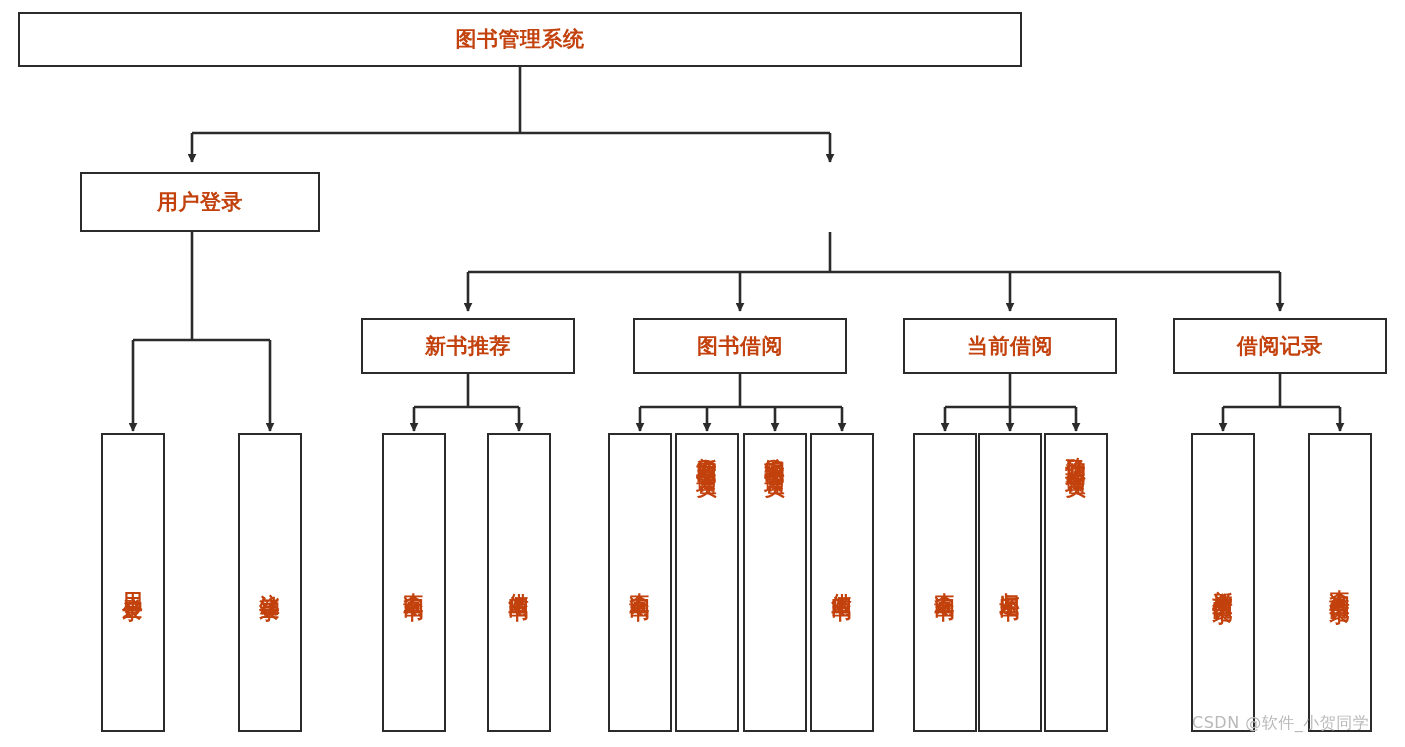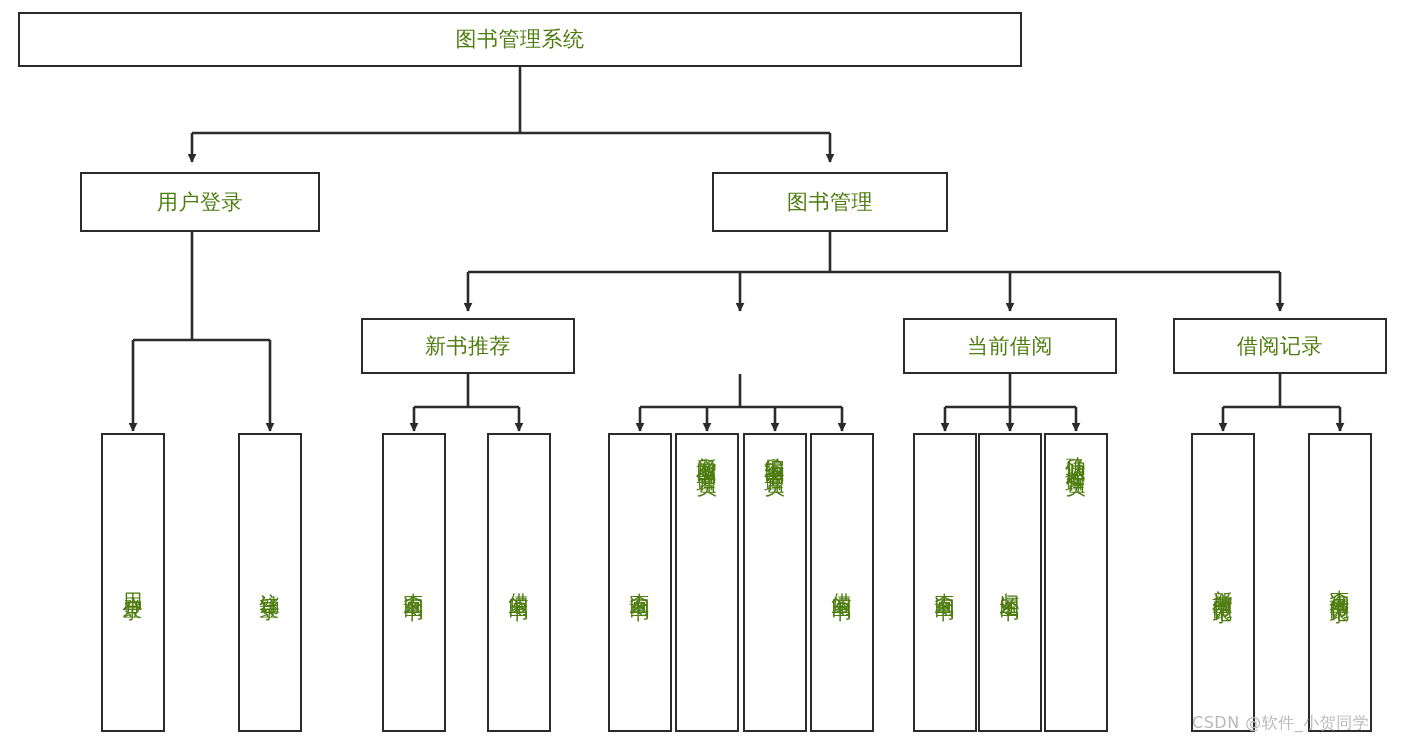--- a/index.html
+++ b/index.html
@@ -31,25 +31,26 @@
     border: 2px solid #2b2b2b;
     display: flex;
     align-items: center;
     justify-content: center;
   }
   .node-box.vertical {
     align-items: flex-start;
     justify-content: center;
   }
   .node-label {
-    color: #4d7c0f;
+    color: #c2410c;
     font-size: 21px;
     line-height: 1.15;
     letter-spacing: 0.5px;
     white-space: nowrap;
+    font-weight: bold;
   }
   .node-label.vert {
     writing-mode: vertical-rl;
     text-orientation: upright;
     font-size: 20px;
     letter-spacing: 3px;
     line-height: 1;
     white-space: nowrap;
   }
   .node-box.vertical.centered {
@@ -119,26 +120,26 @@
     </g>
   </svg>
 
   <div class="node-box" style="left:18px; top:12px; width:1004px; height:55px;">
     <span class="node-label">图书管理系统</span>
   </div>
 
   <div class="node-box" style="left:80px; top:172px; width:240px; height:60px;">
     <span class="node-label">用户登录</span>
   </div>
-  <div class="node-box" style="left:712px; top:172px; width:236px; height:60px;">
-    <span class="node-label">图书管理</span>
-  </div>
 
   <div class="node-box" style="left:361px; top:318px; width:214px; height:56px;">
     <span class="node-label">新书推荐</span>
+  </div>
+  <div class="node-box" style="left:633px; top:318px; width:214px; height:56px;">
+    <span class="node-label">图书借阅</span>
   </div>
   <div class="node-box" style="left:903px; top:318px; width:214px; height:56px;text-align:center;">
     <span class="node-label">当前借阅</span>
   </div>
   <div class="node-box" style="left:1173px; top:318px; width:214px; height:56px;text-align:right;">
     <span class="node-label">借阅记录</span>
   </div>
 
   <div class="node-box vertical centered" style="left:101px; top:433px; width:64px; height:299px;">
     <span class="node-label vert">用户登录</span>

